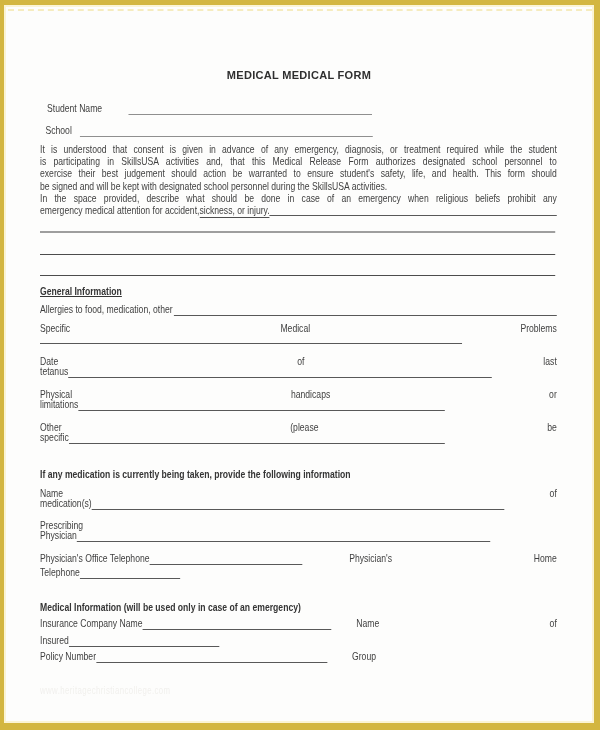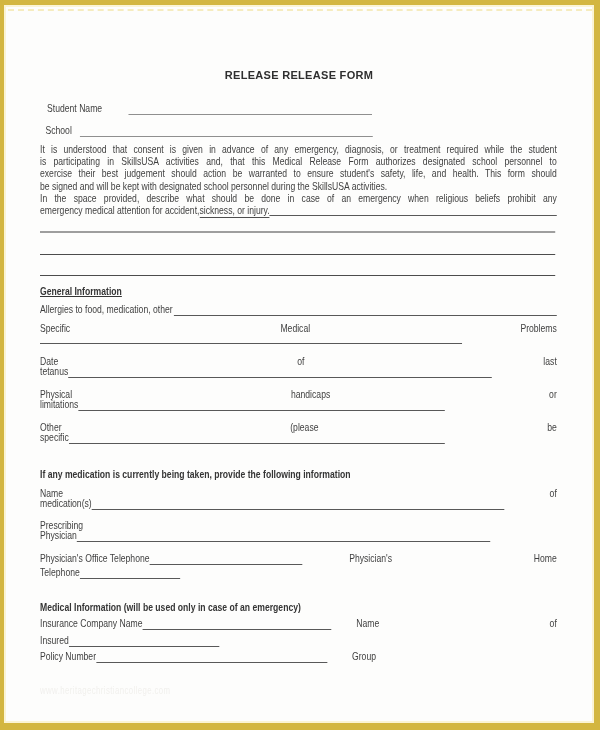--- a/index.html
+++ b/index.html
@@ -24,21 +24,21 @@
   .gray-ul .fill{border-bottom:1.6px solid #8f8f8f;}
   .watermark{color:#f1f0ed;font-size:10px;letter-spacing:.5px;height:12px;line-height:12px;}
 </style>
 </head>
 <body>
 
 <div class="frame">
   <div class="top-dashes"></div>
   <div class="page">
 
-    <div class="title">RELEASE RELEASE FORM</div>
+    <div class="title">MEDICAL MEDICAL FORM</div>
 
     <div class="narrow">
 
       <div class="abs row gray-ul" style="top:95px;left:9px;width:415px;">
         <span>Student Name</span>
         <span class="fill grow" style="margin-left:34px;"></span>
       </div>
 
       <div class="abs row gray-ul" style="top:117px;left:7px;width:418px;">
         <span>School</span>

